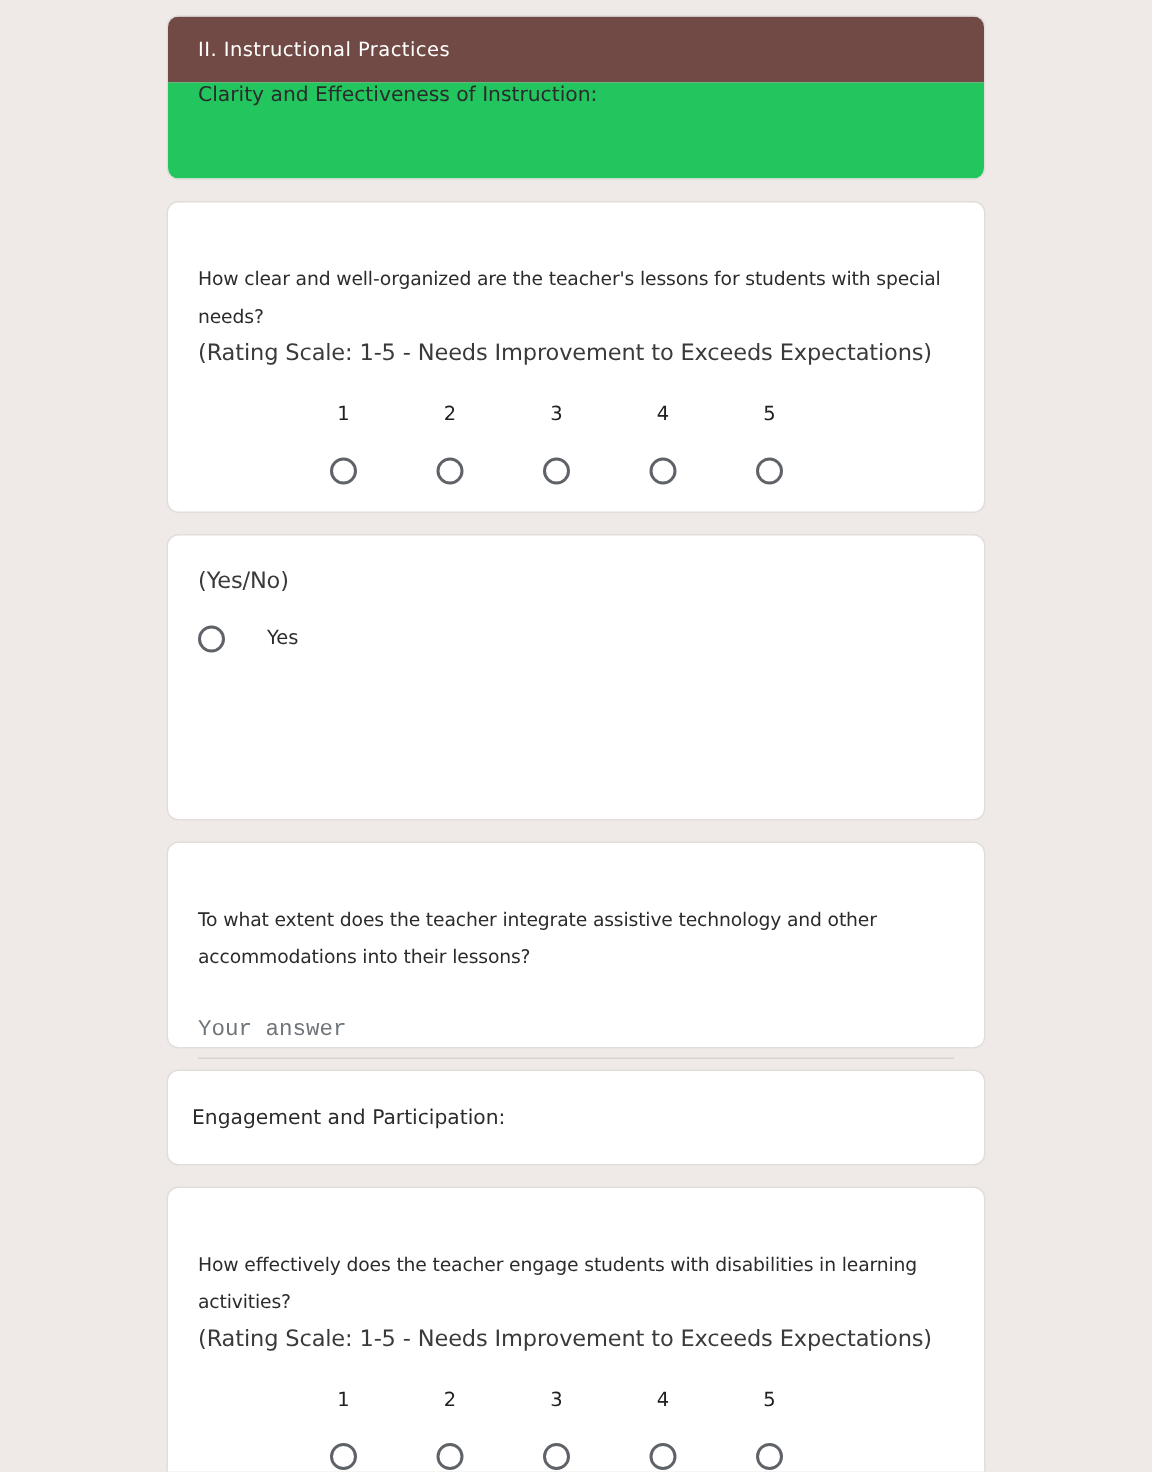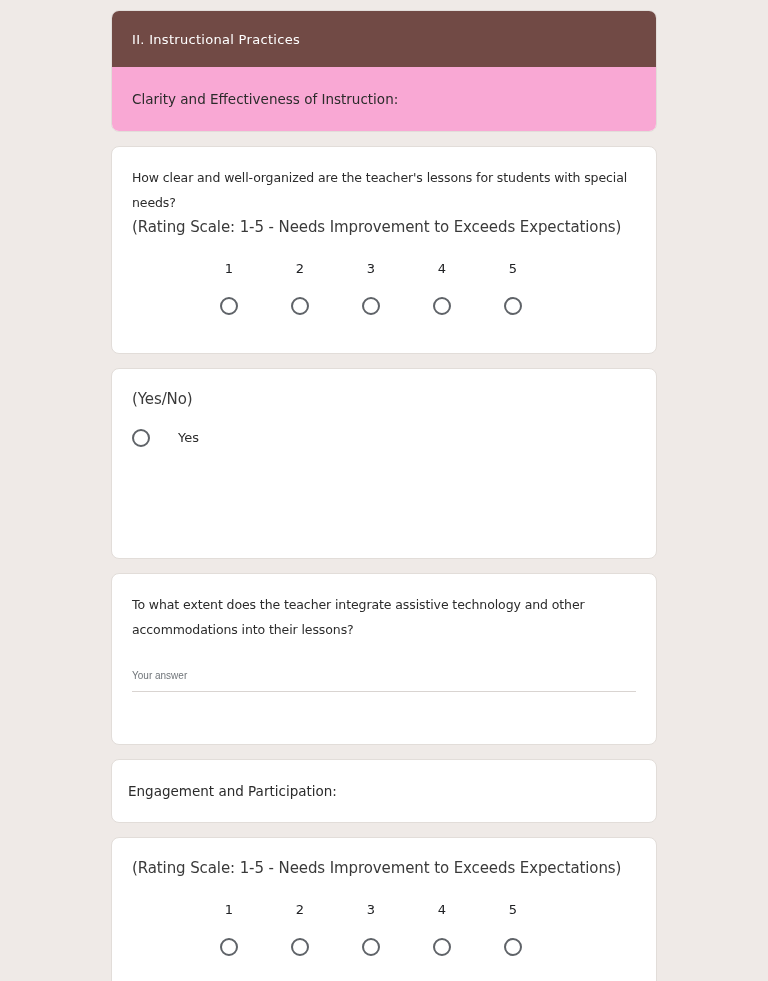--- a/index.html
+++ b/index.html
@@ -17,58 +17,58 @@
     flex-direction: column;
     gap: 14px;
   }
   .section-unit {
     border-radius: 8px;
     overflow: hidden;
     border: 1px solid #e2ddd9;
     background: #ffffff;
   }
   .section-header {
-    height: 56px;
+    height: 44px;
     background: #714a45;
     display: flex;
     align-items: center;
     padding: 0 20px;
   }
   .section-header-title {
     color: #ffffff;
     font-size: 13px;
     letter-spacing: 0.3px;
   }
   .section-subtitle-area {
     height: 64px;
-    background: #f9a8d4;
-    display: flex;
-    align-items: center;
+    background: #22c55e;
+    display: flex;
     padding: 0 20px;
   }
   .section-subtitle {
     color: #2b2b2b;
     font-size: 13.5px;
   }
   .card {
     background: #ffffff;
     border: 1px solid #e2ddd9;
     border-radius: 8px;
     padding: 18px 20px;
   }
   .card-scale   { height: 208px; }
   .card-choice  { height: 191px; }
-  .card-short   { height: 172px; }
+  .card-short   { height: 138px; }
   .card-heading { height: 64px; padding: 0 16px; display: flex; align-items: center; }
   .question-text {
     color: #2b2b2b;
     font-size: 12.5px;
     line-height: 25px;
     letter-spacing: -0.1px;
     max-width: 506px;
+    margin-top: 20px;
   }
   .question-hint {
     color: #3a3a3a;
     font-size: 15px;
     line-height: 20px;
     margin-top: 2px;
     letter-spacing: -0.1px;
   }
   .scale-block { margin-left: 77px; width: 324px; margin-top: 24px; }
   .scale-numbers, .scale-radios {
@@ -103,22 +103,22 @@
     font-size: 13px;
     color: #2b2b2b;
   }
   .answer-input {
     display: block;
     width: 100%;
     margin-top: 22px;
     border: none;
     border-bottom: 1px solid #d9d4d1;
     background: transparent;
-    font-family: Liberation Sans, sans-serif;
-    font-size: 10px;
+    font-family: Liberation Mono, monospace;
+    font-size: 15px;
     color: #c2410c;
     padding: 6px 0 10px 0;
     outline: none;
   }
   .answer-input::placeholder { color: #70757a; opacity: 1; }
   .heading-text {
     color: #2b2b2b;
     font-size: 13.5px;
   }
 </style>
@@ -180,20 +180,21 @@
   <div class="card card-short">
     <div class="question-text">To what extent does the teacher integrate assistive technology and other accommodations into their lessons?</div>
     <input class="answer-input" type="text" placeholder="Your answer" style="">
   </div>
 
   <div class="card card-heading">
     <span class="heading-text">Engagement and Participation:</span>
   </div>
 
   <div class="card card-scale">
+    <div class="question-text">How effectively does the teacher engage students with disabilities in learning activities?</div>
     <div class="question-hint">(Rating Scale: 1-5 - Needs Improvement to Exceeds Expectations)</div>
     <div class="scale-block">
       <div class="scale-numbers">
         <div class="scale-cell scale-number">1</div>
         <div class="scale-cell scale-number">2</div>
         <div class="scale-cell scale-number">3</div>
         <div class="scale-cell scale-number">4</div>
         <div class="scale-cell scale-number">5</div>
       </div>
       <div class="scale-radios">

